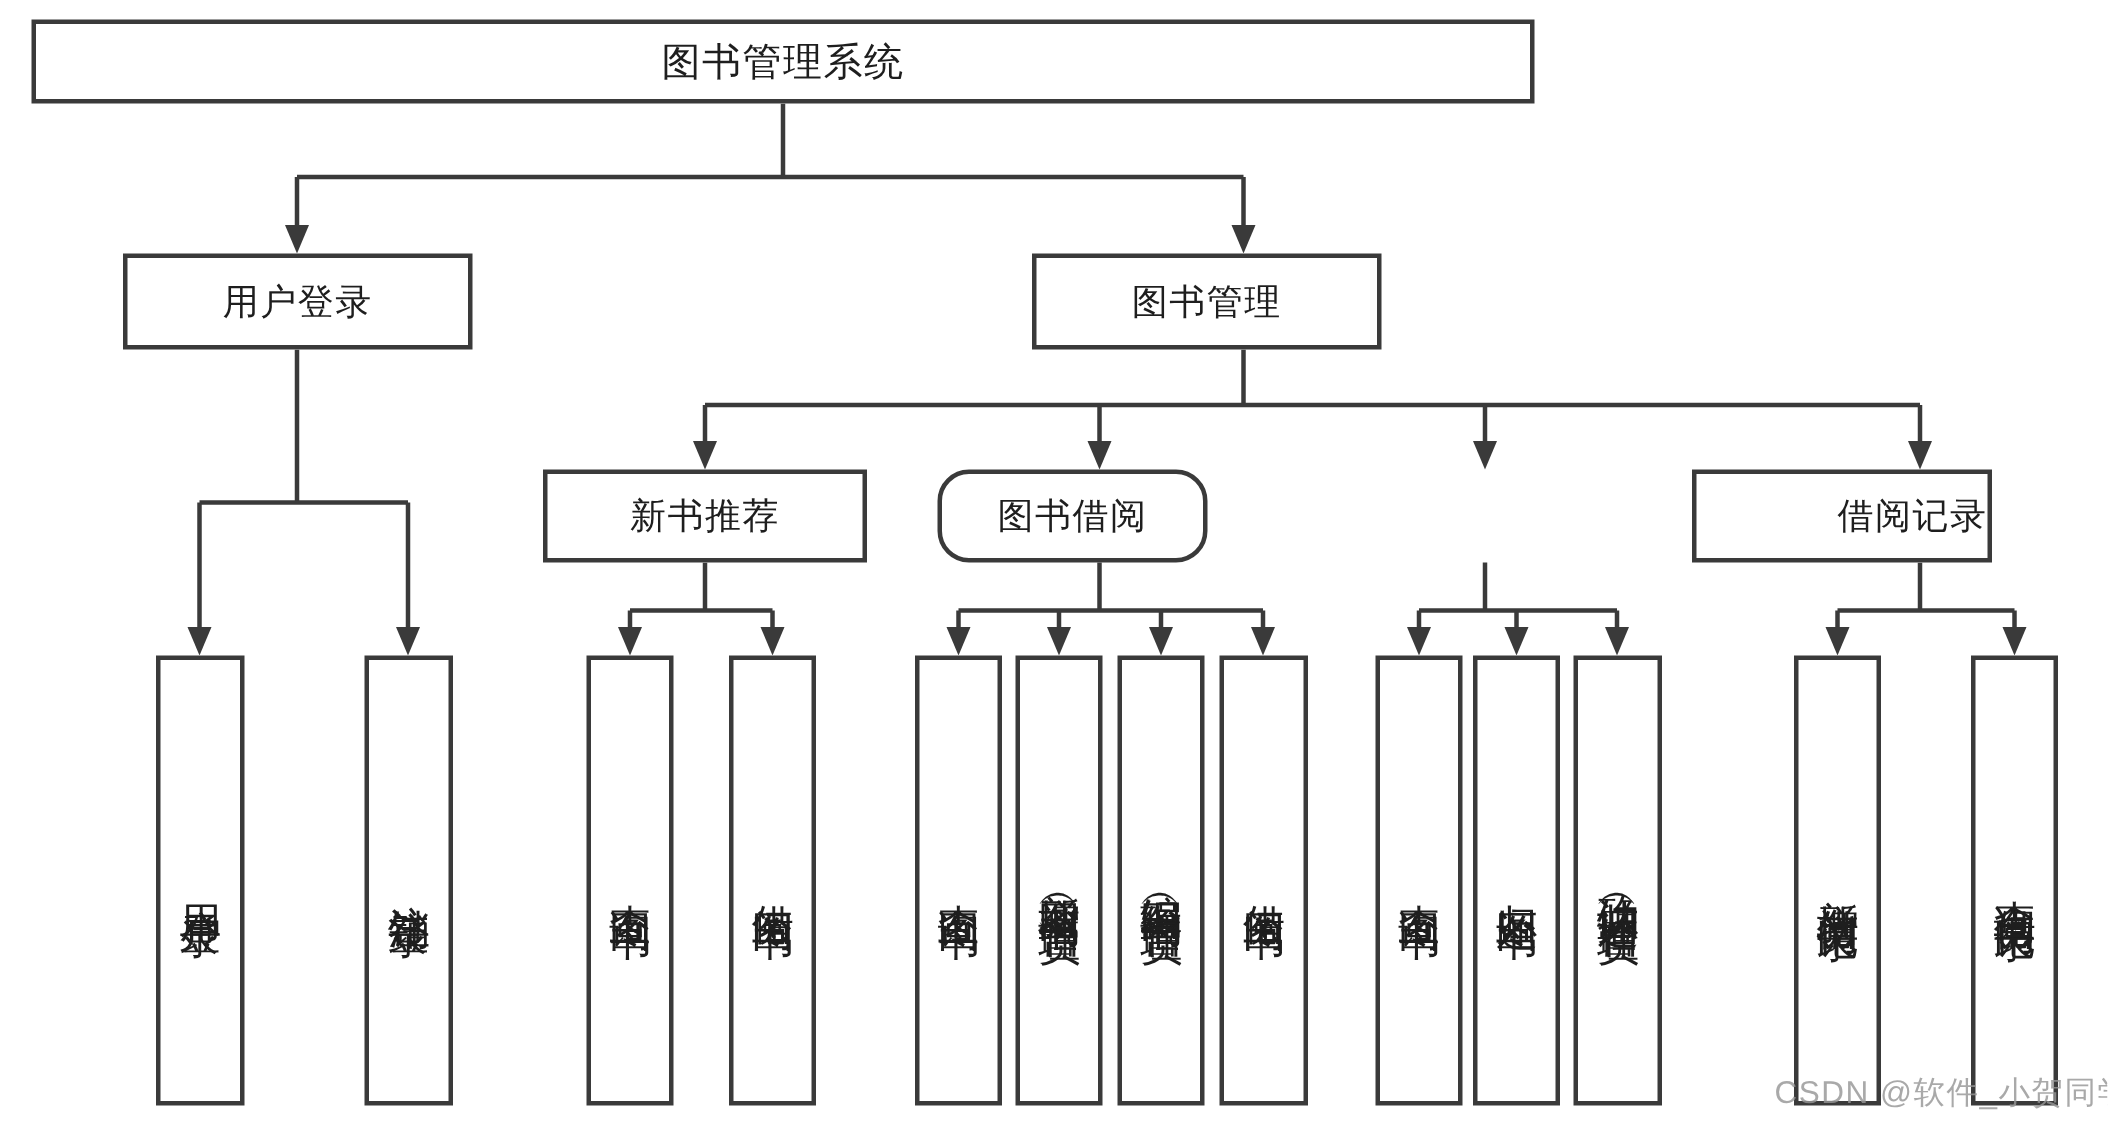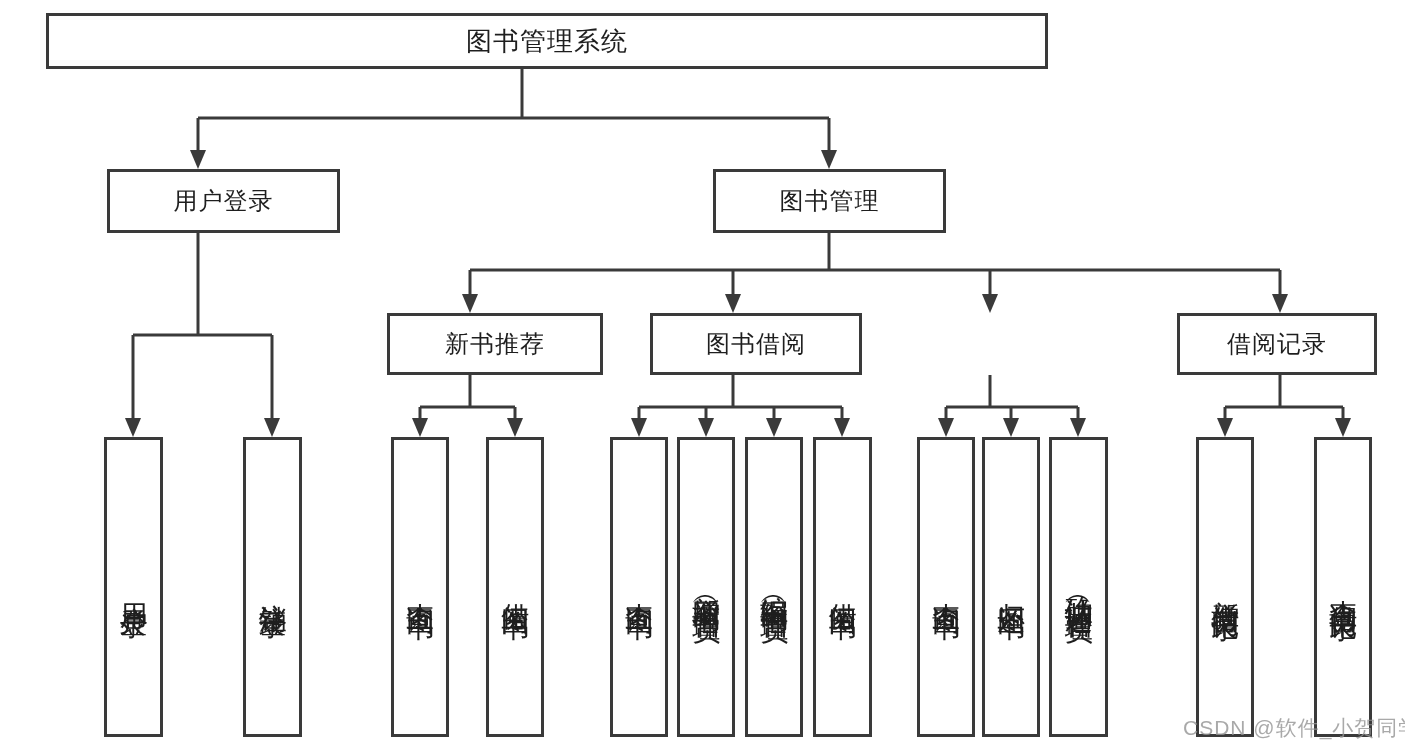--- a/index.html
+++ b/index.html
@@ -17,21 +17,21 @@
   .box {
     position: absolute;
     box-sizing: border-box;
     border: 3px solid #3a3a3a;
     background: #ffffff;
     display: flex;
     align-items: center;
     justify-content: center;
     color: #1e1e1e;
   }
-  .hbox { font-size: 24px; letter-spacing: 1px; margin-left: 25px; }
+  .hbox { font-size: 24px; letter-spacing: 1px; }
   .root-box { font-size: 26px; }
   .vbox { font-size: 28px; }
   .vbox .vtext {
     writing-mode: vertical-rl;
     text-orientation: mixed;
     letter-spacing: 3px;
     line-height: 1.05;
   }
   .watermark {
     position: absolute;
@@ -125,24 +125,24 @@
   <div class="box hbox" style="left:82px; top:169px; width:233px; height:64px;">
     <span>用户登录</span>
   </div>
   <div class="box hbox" style="left:688px; top:169px; width:233px; height:64px;">
     <span>图书管理</span>
   </div>
 
   <div class="box hbox" style="left:362px; top:313px; width:216px; height:62px;text-align:right;">
     <span>新书推荐</span>
   </div>
-  <div class="box hbox" style="left:625px; top:313px; width:212px; height:62px;">
+  <div class="box hbox" style="left:625px; top:313px; width:180px; height:62px;border-radius:21px;">
     <span>图书借阅</span>
   </div>
-  <div class="box hbox" style="left:1152px; top:313px; width:200px; height:62px;">
+  <div class="box hbox" style="left:1128px; top:313px; width:200px; height:62px;justify-content:flex-end;">
     <span>借阅记录</span>
   </div>
 
   <div class="box vbox" style="left:104px; top:437px; width:59px; height:300px;">
     <span class="vtext">用户登录</span>
   </div>
   <div class="box vbox" style="left:243px; top:437px; width:59px; height:300px;">
     <span class="vtext">注销登录</span>
   </div>
 

